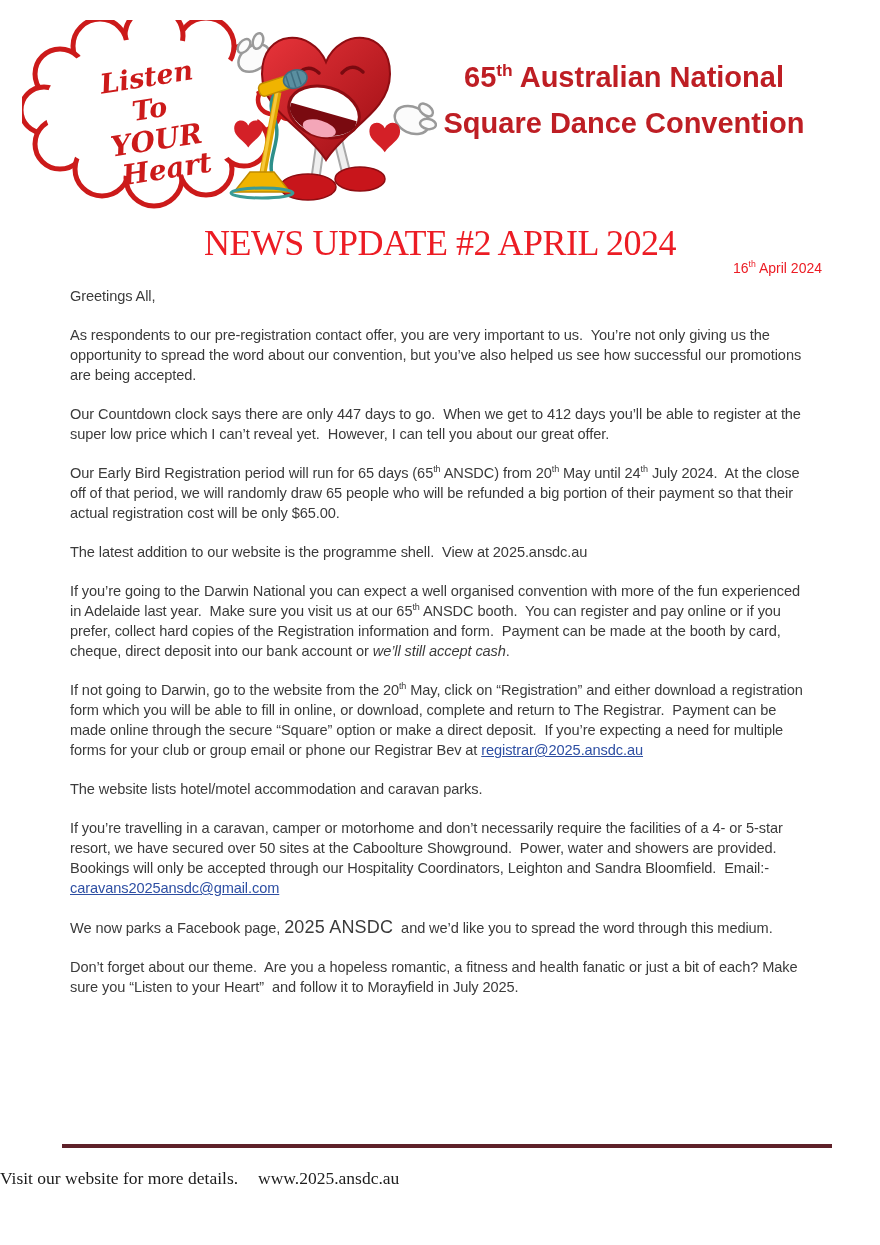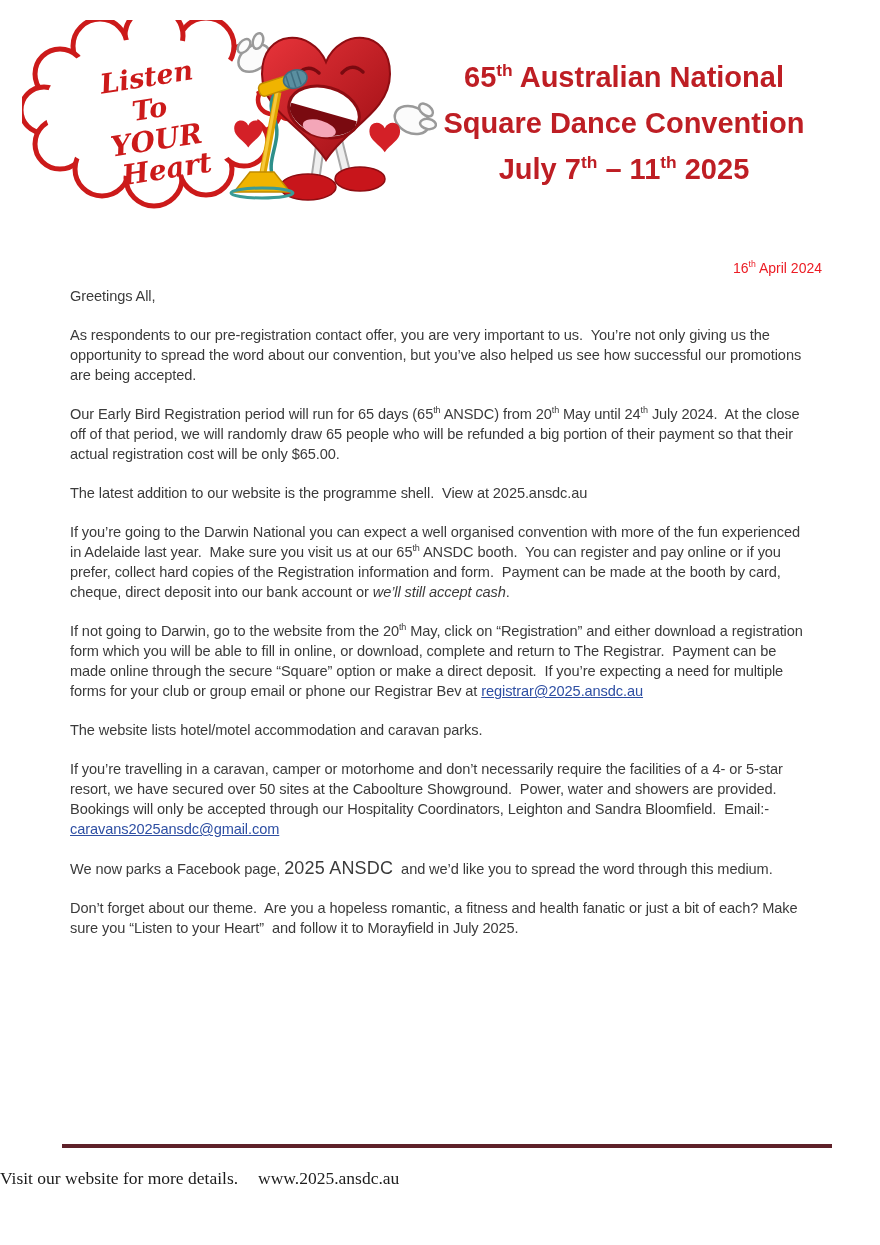--- a/index.html
+++ b/index.html
@@ -164,29 +164,30 @@
         <line x1="266" y1="58" x2="266" y2="70" stroke="#3f6e80" stroke-width="1.5"></line>
         <line x1="272" y1="56" x2="272" y2="72" stroke="#3f6e80" stroke-width="1.5"></line>
         <line x1="278" y1="57" x2="278" y2="71" stroke="#3f6e80" stroke-width="1.5"></line>
       </g>
     </g>
   </svg>
 
   <div class="title-block">
     <div><span>65</span><sup>th</sup><span> Australian National</span></div>
     <div><span>Square Dance Convention</span></div>
-    <div><span>July 7</span><sup>th</sup><span> – 11</span><sup>th</sup><span> 2025</span></div>
   </div>
 
+  <div class="news-heading">NEWS UPDATE #2 APRIL 2024</div>
 
   <div class="date-line"><span>16</span><sup>th</sup><span> April 2024</span></div>
 
   <div class="body" id="body">
       <p><span>Greetings All,</span></p>
       <p><span>As respondents to our pre-registration contact offer, you are very important to us.  You’re not only giving us the opportunity to spread the word about our convention, but you’ve also helped us see how successful our promotions are being accepted.</span></p>
+      <p><span>Our Countdown clock says there are only 447 days to go.  When we get to 412 days you’ll be able to register at the super low price which I can’t reveal yet.  However, I can tell you about our great offer.</span></p>
       <p><span>Our Early Bird Registration period will run for 65 days (65</span><sup>th</sup><span> ANSDC) from 20</span><sup>th</sup><span> May until 24</span><sup>th</sup><span> July 2024.  At the close off of that period, we will randomly draw 65 people who will be refunded a big portion of their payment so that their actual registration cost will be only $65.00.</span></p>
       <p><span>The latest addition to our website is the programme shell.  View at 2025.ansdc.au</span></p>
       <p><span>If you’re going to the Darwin National you can expect a well organised convention with more of the fun experienced in Adelaide last year.  Make sure you visit us at our 65</span><sup>th</sup><span> ANSDC booth.  You can register and pay online or if you prefer, collect hard copies of the Registration information and form.  Payment can be made at the booth by card, cheque, direct deposit into our bank account or </span><span class="it">we’ll still accept cash</span><span>.</span></p>
       <p><span>If not going to Darwin, go to the website from the 20</span><sup>th</sup><span> May, click on “Registration” and either download a registration form which you will be able to fill in online, or download, complete and return to The Registrar.  Payment can be made online through the secure “Square” option or make a direct deposit.  If you’re expecting a need for multiple forms for your club or group email or phone our Registrar Bev at </span><a href="#">registrar@2025.ansdc.au</a></p>
       <p><span>The website lists hotel/motel accommodation and caravan parks.</span></p>
       <p><span>If you’re travelling in a caravan, camper or motorhome and don’t necessarily require the facilities of a 4- or 5-star resort, we have secured over 50 sites at the Caboolture Showground.  Power, water and showers are provided.  Bookings will only be accepted through our Hospitality Coordinators, Leighton and Sandra Bloomfield.  Email:- </span><a href="#">caravans2025ansdc@gmail.com</a></p>
       <p><span>We now parks a Facebook page, </span><span class="big">2025 ANSDC</span><span>  and we’d like you to spread the word through this medium.</span></p>
       <p><span>Don’t forget about our theme.  Are you a hopeless romantic, a fitness and health fanatic or just a bit of each? Make sure you “Listen to your Heart”  and follow it to Morayfield in July 2025.</span></p>
     </div>
 

